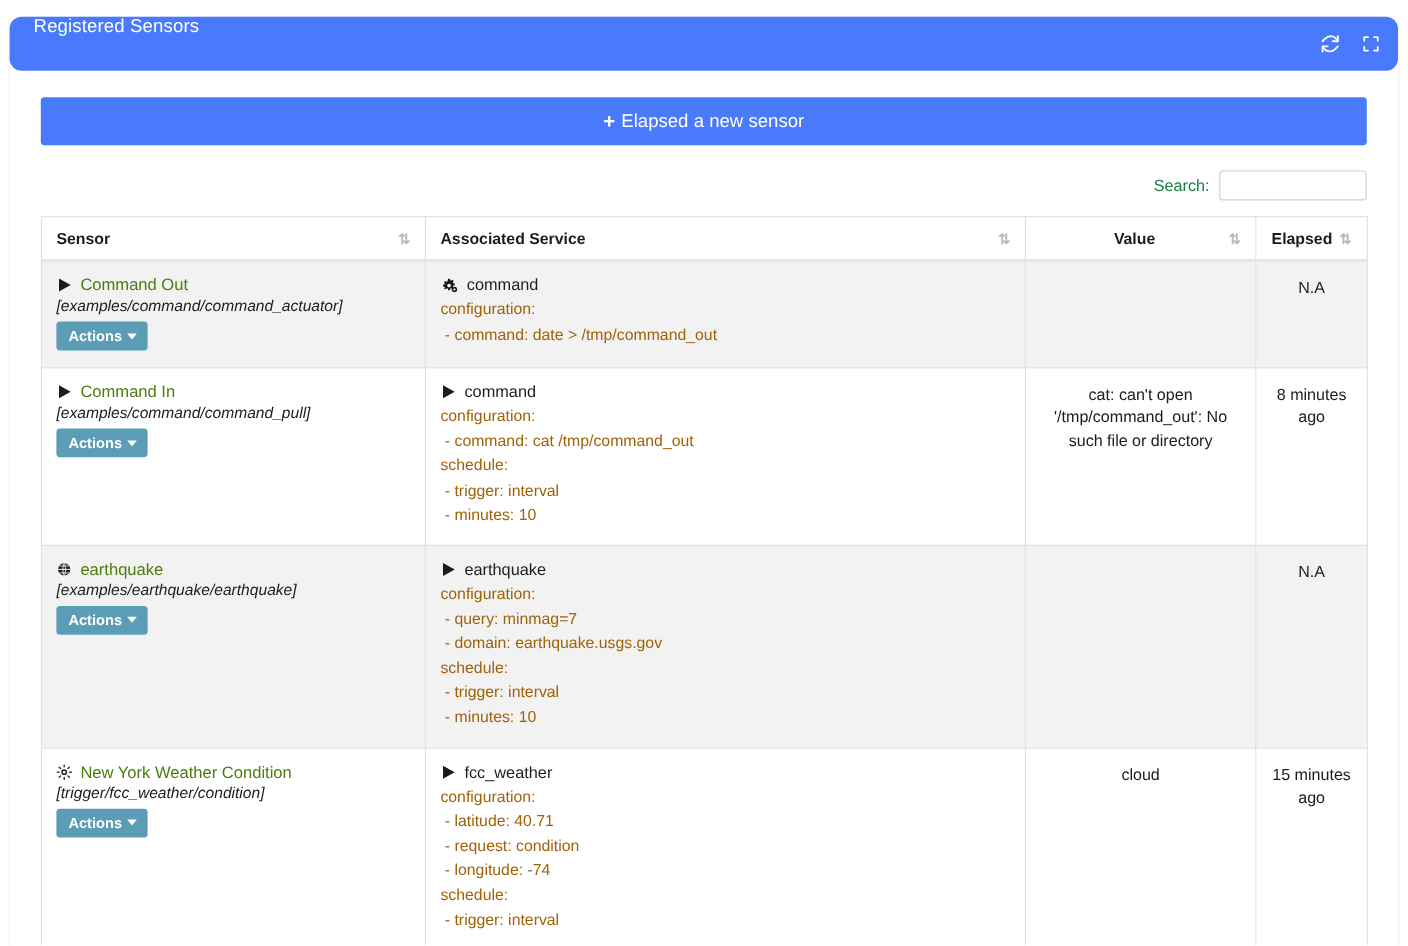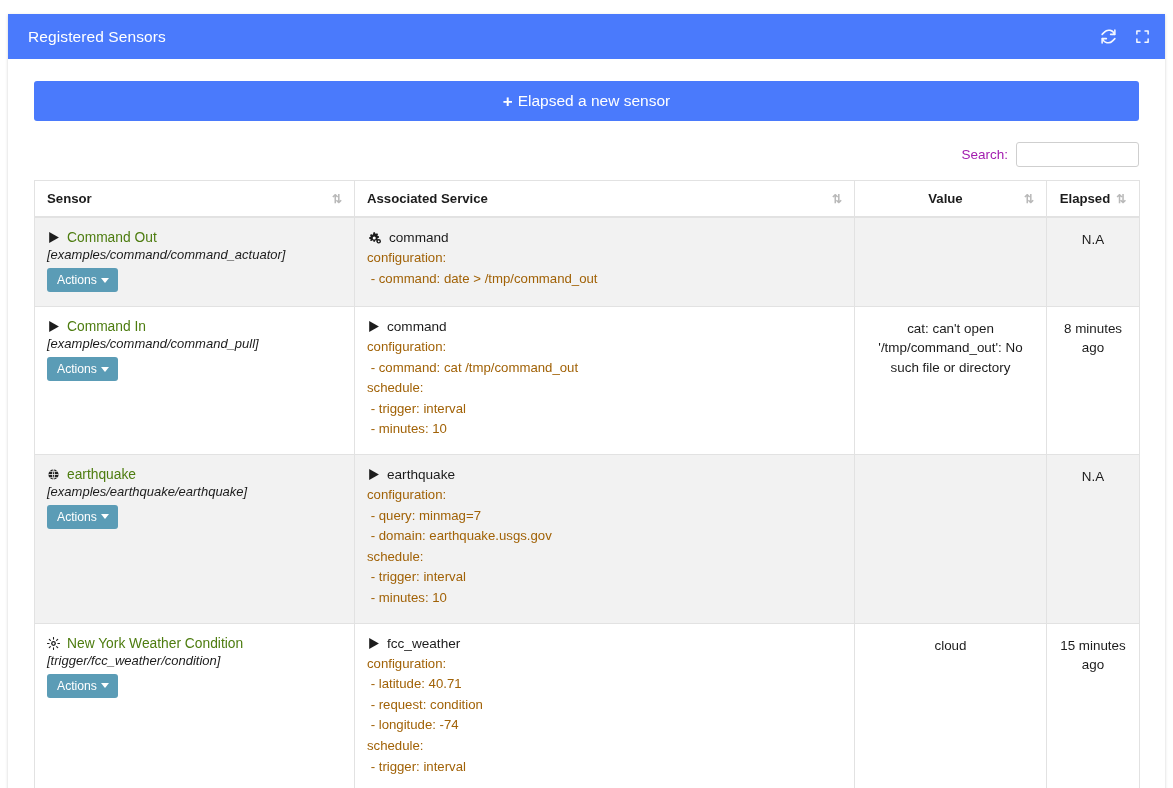--- a/index.html
+++ b/index.html
@@ -22,23 +22,23 @@
     left: 8px; top: 14px;
     width: 1157px;
     min-height: 780px;
     background: #ffffff;
     box-shadow: 0 1px 3px rgba(0,0,0,0.18);
   }
   .card-header {
     height: 45px;
     background: #4a7afc;
     display: flex;
-    align-items: center;
     padding: 0 14px 0 20px;
     color: #ffffff;
+    border-radius: 10px;
   }
   .card-header-title {
     font-size: 15.5px;
     font-weight: 400;
     letter-spacing: 0.1px;
     color: #ffffff;
     flex: 1;
   }
   .header-icons { display: flex; align-items: center; gap: 16px; }
   .header-icon {
@@ -78,21 +78,21 @@
   .search-wrap {
     display: flex;
     justify-content: flex-end;
     align-items: center;
     margin-top: 21px;
     margin-bottom: 13px;
     padding-right: 0;
   }
   .search-label {
     font-size: 13.5px;
-    color: #a21caf;
+    color: #15803d;
     margin-right: 8px;
   }
   .search-input {
     width: 123px;
     height: 25px;
     border: 1px solid #cfcfcf;
     border-radius: 3px;
     padding: 2px 6px;
     font-size: 13px;
     font-family: "Liberation Sans", sans-serif;
@@ -180,21 +180,21 @@
   }
   .actions-btn {
     display: inline-flex;
     align-items: center;
     gap: 4px;
     background: #5b9cb6;
     border: none;
     border-radius: 3px;
     color: #ffffff;
     font-size: 12.2px;
-    font-weight: 400;
+    font-weight: 700;
     font-family: "Liberation Sans", sans-serif;
     padding: 5px 9px 5px 10px;
     cursor: pointer;
   }
   .caret {
     width: 0; height: 0;
     border-left: 4px solid transparent;
     border-right: 4px solid transparent;
     border-top: 5px solid #ffffff;
     display: inline-block;

